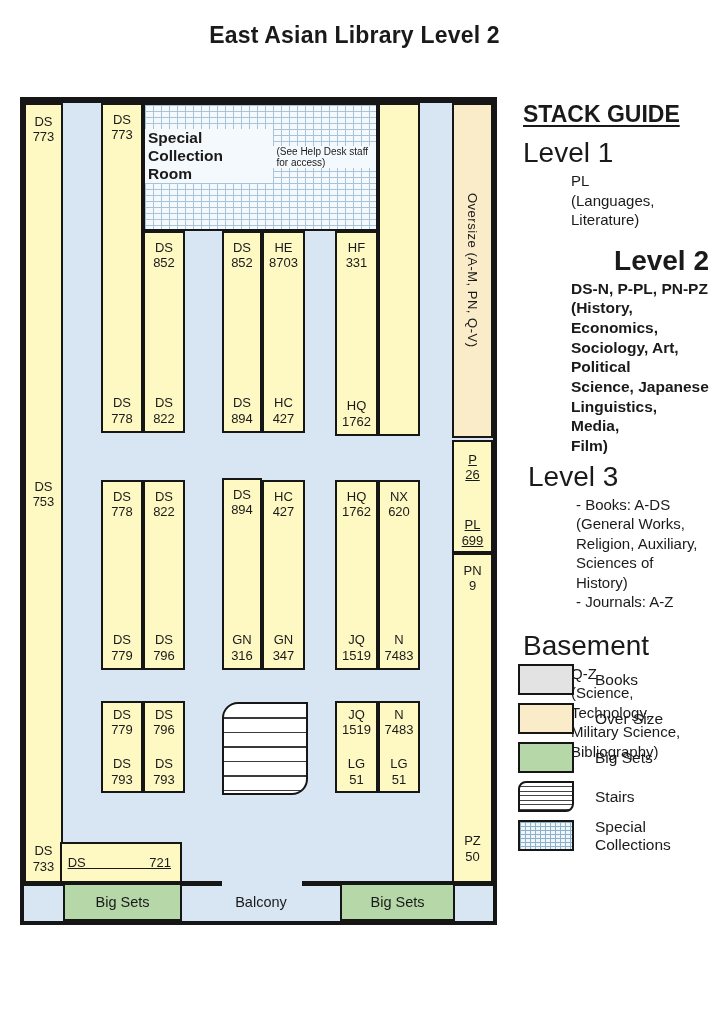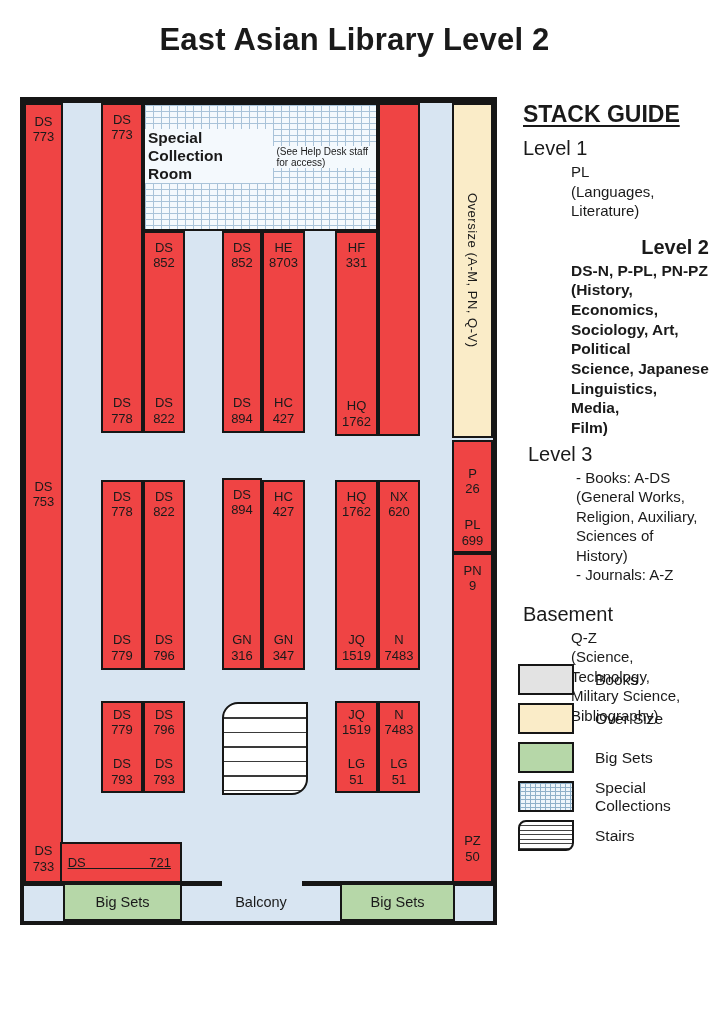--- a/index.html
+++ b/index.html
@@ -2,29 +2,29 @@
 <html><head>
 <meta charset="utf-8">
 <style>
   html,body{margin:0;padding:0;}
   body{
     width:709px;height:1024px;position:relative;background:#ffffff;
     font-family:"Liberation Sans",sans-serif;color:#1a1a1a;overflow:hidden;
   }
   .title{
     position:absolute;top:22px;left:0;width:709px;text-align:center;
-    font-size:31px;font-weight:bold;margin:0;letter-spacing:0.2px;
+    font-size:23px;font-weight:bold;margin:0;letter-spacing:0.2px;
   }
   
   .plan{
     position:absolute;left:20px;top:97px;width:477px;height:828px;
     background:#d8e5f2;border:4px solid #161616;border-top-width:6px;box-sizing:border-box;
   }
   .plan *{box-sizing:border-box;}
-  .box{position:absolute;background:#ef4444;border:2px solid #161616;}
+  .box{position:absolute;background:#fef9c3;border:2px solid #161616;}
   .col{display:flex;flex-direction:column;justify-content:space-between;align-items:center;padding:7px 0 5px;}
   .lbl{font-size:13px;line-height:1.18;text-align:center;width:100%;word-spacing:60px;}
   .lbl.right{text-align:right;padding-right:9px;text-decoration:underline;}
   .plainlbl{font-size:14.5px;}
   
   .brick{
     background-color:#f4f9fd;
     background-image:
       linear-gradient(#a9c3d9 1px, transparent 1px),
       linear-gradient(90deg, #a9c3d9 1px, transparent 1px),
@@ -47,21 +47,21 @@
   .green{background:#b6d7a8;}
   .vert{
     display:flex;align-items:center;justify-content:center;
   }
   .vert .vtxt{writing-mode:vertical-rl;font-size:13px;letter-spacing:0.5px;}
   .wall{position:absolute;background:#161616;}
   .cell-label{position:absolute;display:flex;align-items:center;justify-content:center;}
   
   .guide{position:absolute;left:523px;top:101px;width:186px;}
   .guide h2{font-size:23px;font-weight:bold;margin:0 0 9px 0;text-decoration:underline;text-underline-offset:3px;}
-  .gsec h3{font-size:20px;font-weight:normal;margin:0 0 2px 0;}
+  .gsec h3{font-size:28px;font-weight:normal;margin:0 0 2px 0;}
   .gbody{font-size:15px;line-height:1.3;white-space:pre-line;margin-left:48px;}
   #sec-l1{margin-top:8px;}
   #sec-l2{margin-top:15px;}
   #sec-l2 h3{font-weight:bold;text-align:right;}
   #sec-l2 .gbody{font-weight:bold;font-size:15.5px;line-height:1.27;}
   #sec-l3{margin-top:5px;padding-left:5px;}
   #sec-base{margin-top:18px;}
   
   .legend{position:absolute;left:518px;top:666px;}
   .lrow{display:flex;align-items:center;height:27px;margin-bottom:12px;gap:8px;}
@@ -163,21 +163,21 @@
     <div class="lbl">LG 51</div>
   </div>
   <div class="box col" style="left:354px;top:598px;width:42px;height:92px;padding:4px 0;">
     <div class="lbl">N 7483</div>
     <div class="lbl">LG 51</div>
   </div>
 
   <div class="box tan vert" style="left:428px;top:0;width:41px;height:335px;">
     <div class="vtxt">Oversize (A-M, PN, Q-V)</div>
   </div>
-  <div class="box col" style="left:428px;top:337px;width:41px;height:113px;padding:24px 0 3px;">
+  <div class="box col" style="left:428px;top:337px;width:41px;height:113px;padding:10px 0 3px;text-decoration:underline;">
     <div class="lbl">P 26</div>
     <div class="lbl">PL 699</div>
   </div>
   <div class="box col" style="left:428px;top:450px;width:41px;height:330px;padding:8px 0 17px;">
     <div class="lbl">PN 9</div>
     <div class="lbl">PZ 50</div>
   </div>
 
   <div class="box" style="left:36px;top:739px;width:122px;height:41px;display:flex;align-items:center;">
     <div class="lbl right">DS 721</div>
@@ -237,20 +237,20 @@
   </div>
   <div class="lrow">
     <div class="sw tan"></div>
     <span>Over Size</span>
   </div>
   <div class="lrow">
     <div class="sw green"></div>
     <span>Big Sets</span>
   </div>
   <div class="lrow">
+    <div class="sw stairs-sw"></div>
+    <span>Stairs</span>
+  </div>
+  <div class="lrow">
     <div class="sw brick-sw"></div>
     <span>Special Collections</span>
   </div>
-  <div class="lrow">
-    <div class="sw stairs-sw"></div>
-    <span>Stairs</span>
-  </div>
 </div>
 
 </body></html>

